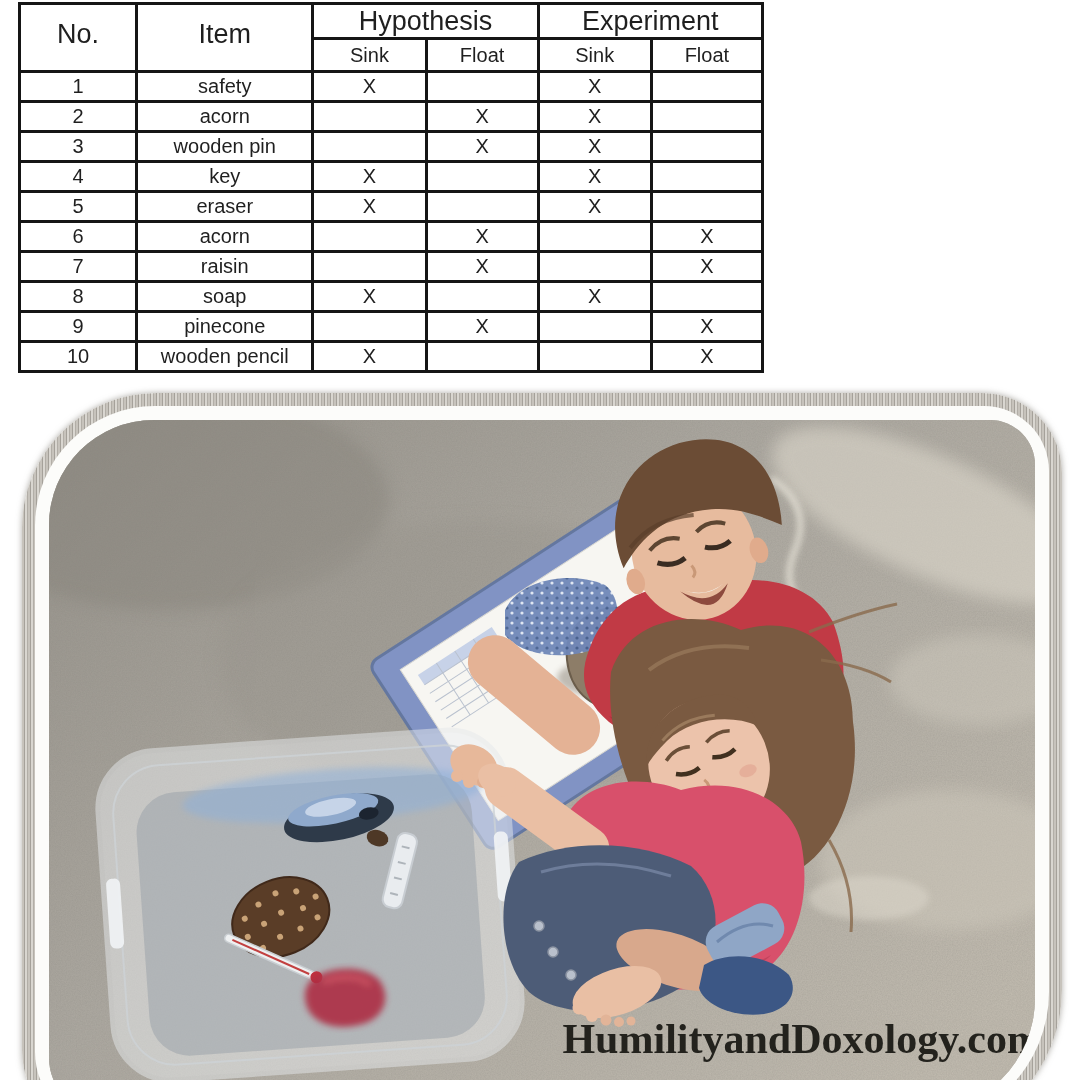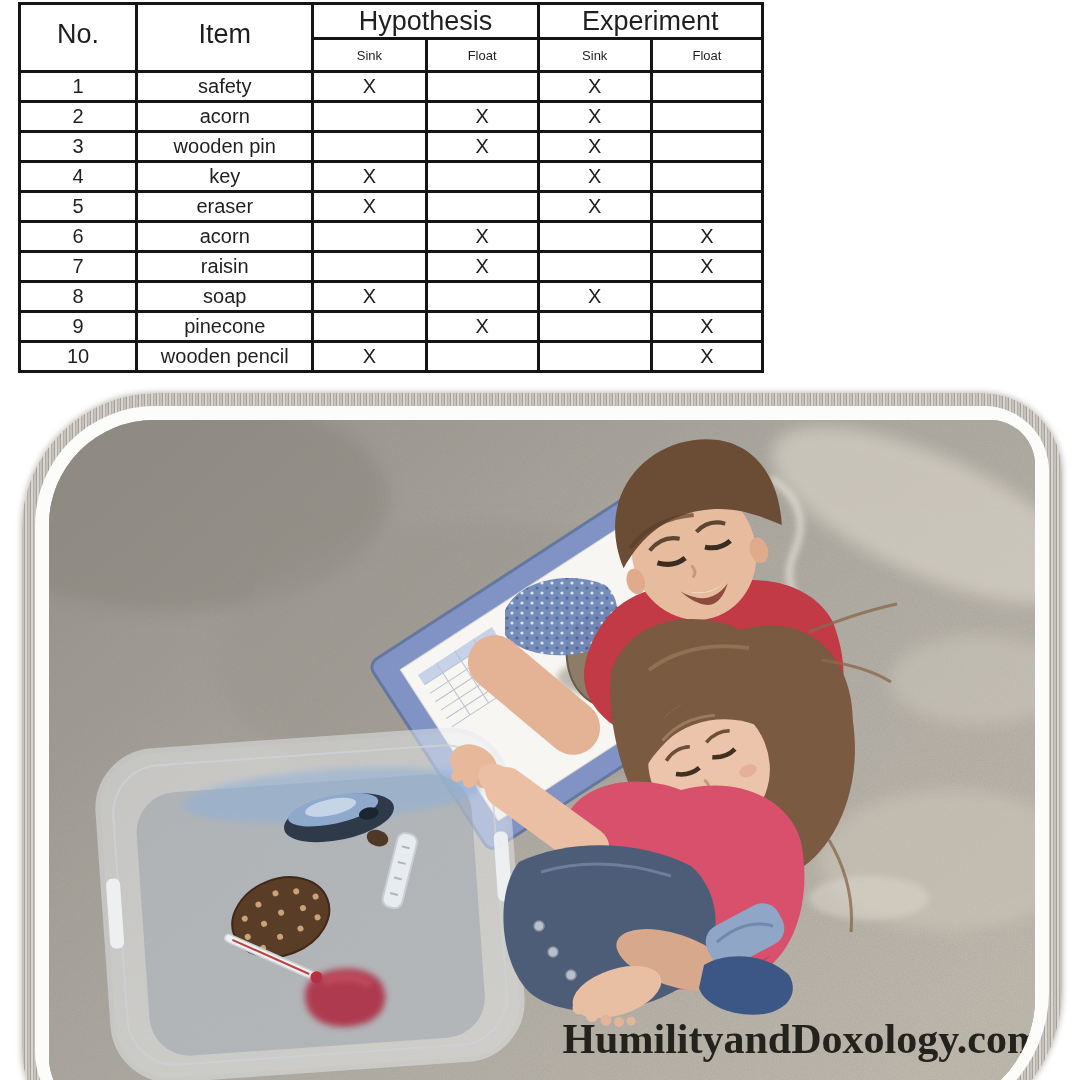--- a/index.html
+++ b/index.html
@@ -11,21 +11,21 @@
   .data-table{
     position:absolute;left:18px;top:2px;width:746px;
     border-collapse:collapse;table-layout:fixed;
     font-size:20px;color:#1f1f1f;
   }
   .data-table th,.data-table td{
     border:3px solid #151515;text-align:center;vertical-align:middle;
     padding:0;font-weight:normal;overflow:hidden;white-space:nowrap;
   }
   .data-table thead tr.grp th{height:32px;font-size:27px;}
-  .data-table thead tr.sub th{height:30px;font-size:13px;}
+  .data-table thead tr.sub th{height:30px;font-size:20px;}
   .data-table thead th.rspan{vertical-align:bottom;padding-bottom:20px;}
   .data-table tbody td{height:27px;font-size:20px;}
   
   .photo-outer{
     position:absolute;left:22px;top:393px;width:1040px;height:747px;
     box-sizing:border-box;padding:13px;
     border-radius:135px 80px 150px 90px;
     background:repeating-linear-gradient(90deg,
       #c7c3bc 0 2px,#a5a19a 2px 3px,#d9d6d0 3px 5px,#b2aea7 5px 6px);
     box-shadow:0 0 6px rgba(120,116,108,.6);

